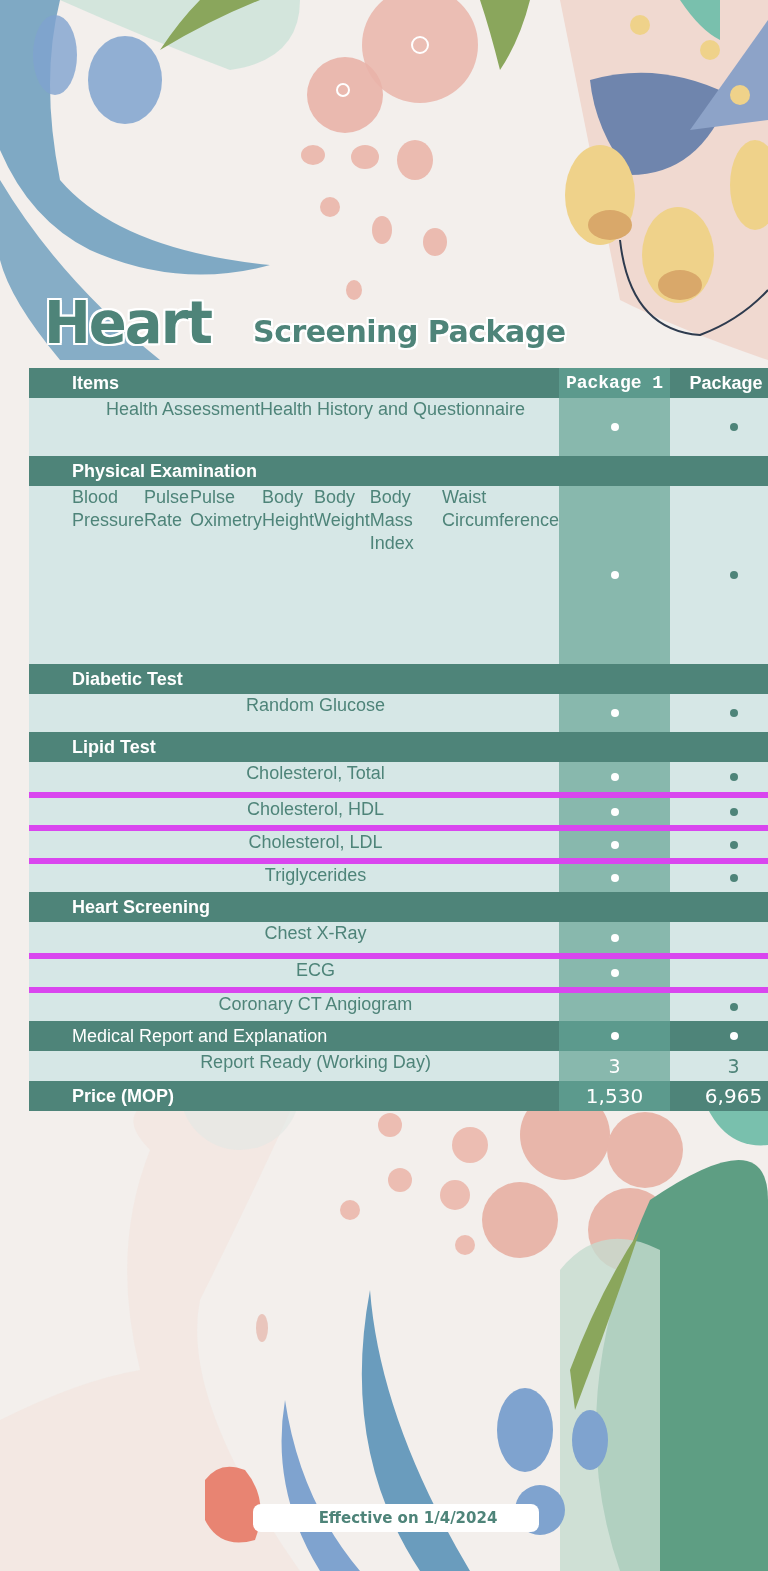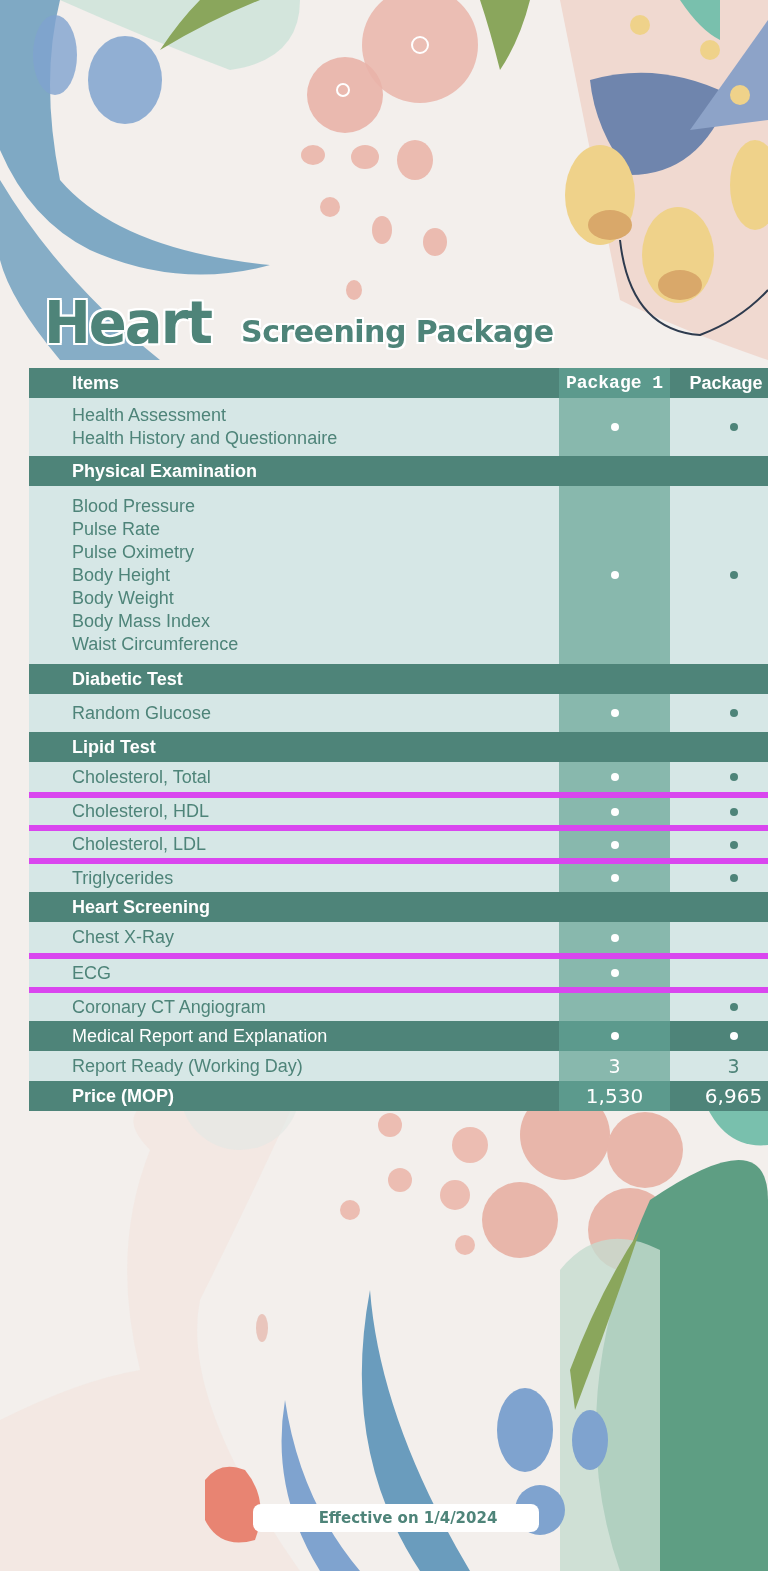--- a/index.html
+++ b/index.html
@@ -10,36 +10,36 @@
   }
   .deco { position: absolute; left: 0; top: 0; width: 768px; height: 1571px; z-index: 0; }
   .title {
     position: absolute; left: 44px; top: 290px; z-index: 2;
     display: flex; align-items: baseline; color: #4e8479;
     font-family: "DejaVu Sans", sans-serif; font-weight: bold;
     text-shadow: -2px -2px 0 #fff, 2px -2px 0 #fff, -2px 2px 0 #fff, 2px 2px 0 #fff, 0 2px 0 #fff, 2px 0 0 #fff, 0 -2px 0 #fff, -2px 0 0 #fff;
     gap: 30px;
   }
   .title .big { font-size: 56px; letter-spacing: -2px; transform: scaleY(1.05); }
-  .title .small { font-size: 30px; letter-spacing: -0.5px; }
+  .title .small { font-size: 30px; margin-left: 12px; letter-spacing: -0.5px; }
 
   .table {
     position: absolute; left: 16px; top: 368px; width: 768px; z-index: 2; padding-left: 13px;
   }
   .row { display: flex; width: 768px; position: relative; }
   .row .c0 { width: 530px; box-sizing: border-box; padding-left: 43px; }
   .row .c1 { width: 111px; text-align: center; }
   .row .c2 { width: 127px; text-align: center; }
 
   .hdr { background: #4e8479; color: #fff; font-weight: bold; font-size: 18px; height: 30px; align-items: center; }
   .hdr .c0, .hdr .c1, .hdr .c2 { height: 30px; line-height: 30px; }
   .hdr.top .c1 { background: #5c9a8d; font-family: Liberation Mono, monospace; }
 
   .item { background: #d6e7e6; color: #4e8479; font-size: 18px; }
-  .item .c0 { display: flex; flex-direction: column; justify-content: center; line-height: 23px; }
+  .item .c0 { display: flex; flex-direction: row; justify-content: center; line-height: 23px; }
   .item .c1 { background: #88b8ad; display: flex; align-items: center; justify-content: center; }
   .item .c2 { display: flex; align-items: center; justify-content: center; }
   .item.sep { border-top: 6px solid #d946ef; }
 
   .dot { width: 8px; height: 8px; border-radius: 50%; display: inline-block; }
   .dot.w { background: #ffffff; }
   .dot.g { background: #4e8479; }
 
   .dark { background: #4e8479; color: #fff; font-size: 18px; height: 30px; }
   .dark .c0 { line-height: 30px; }

